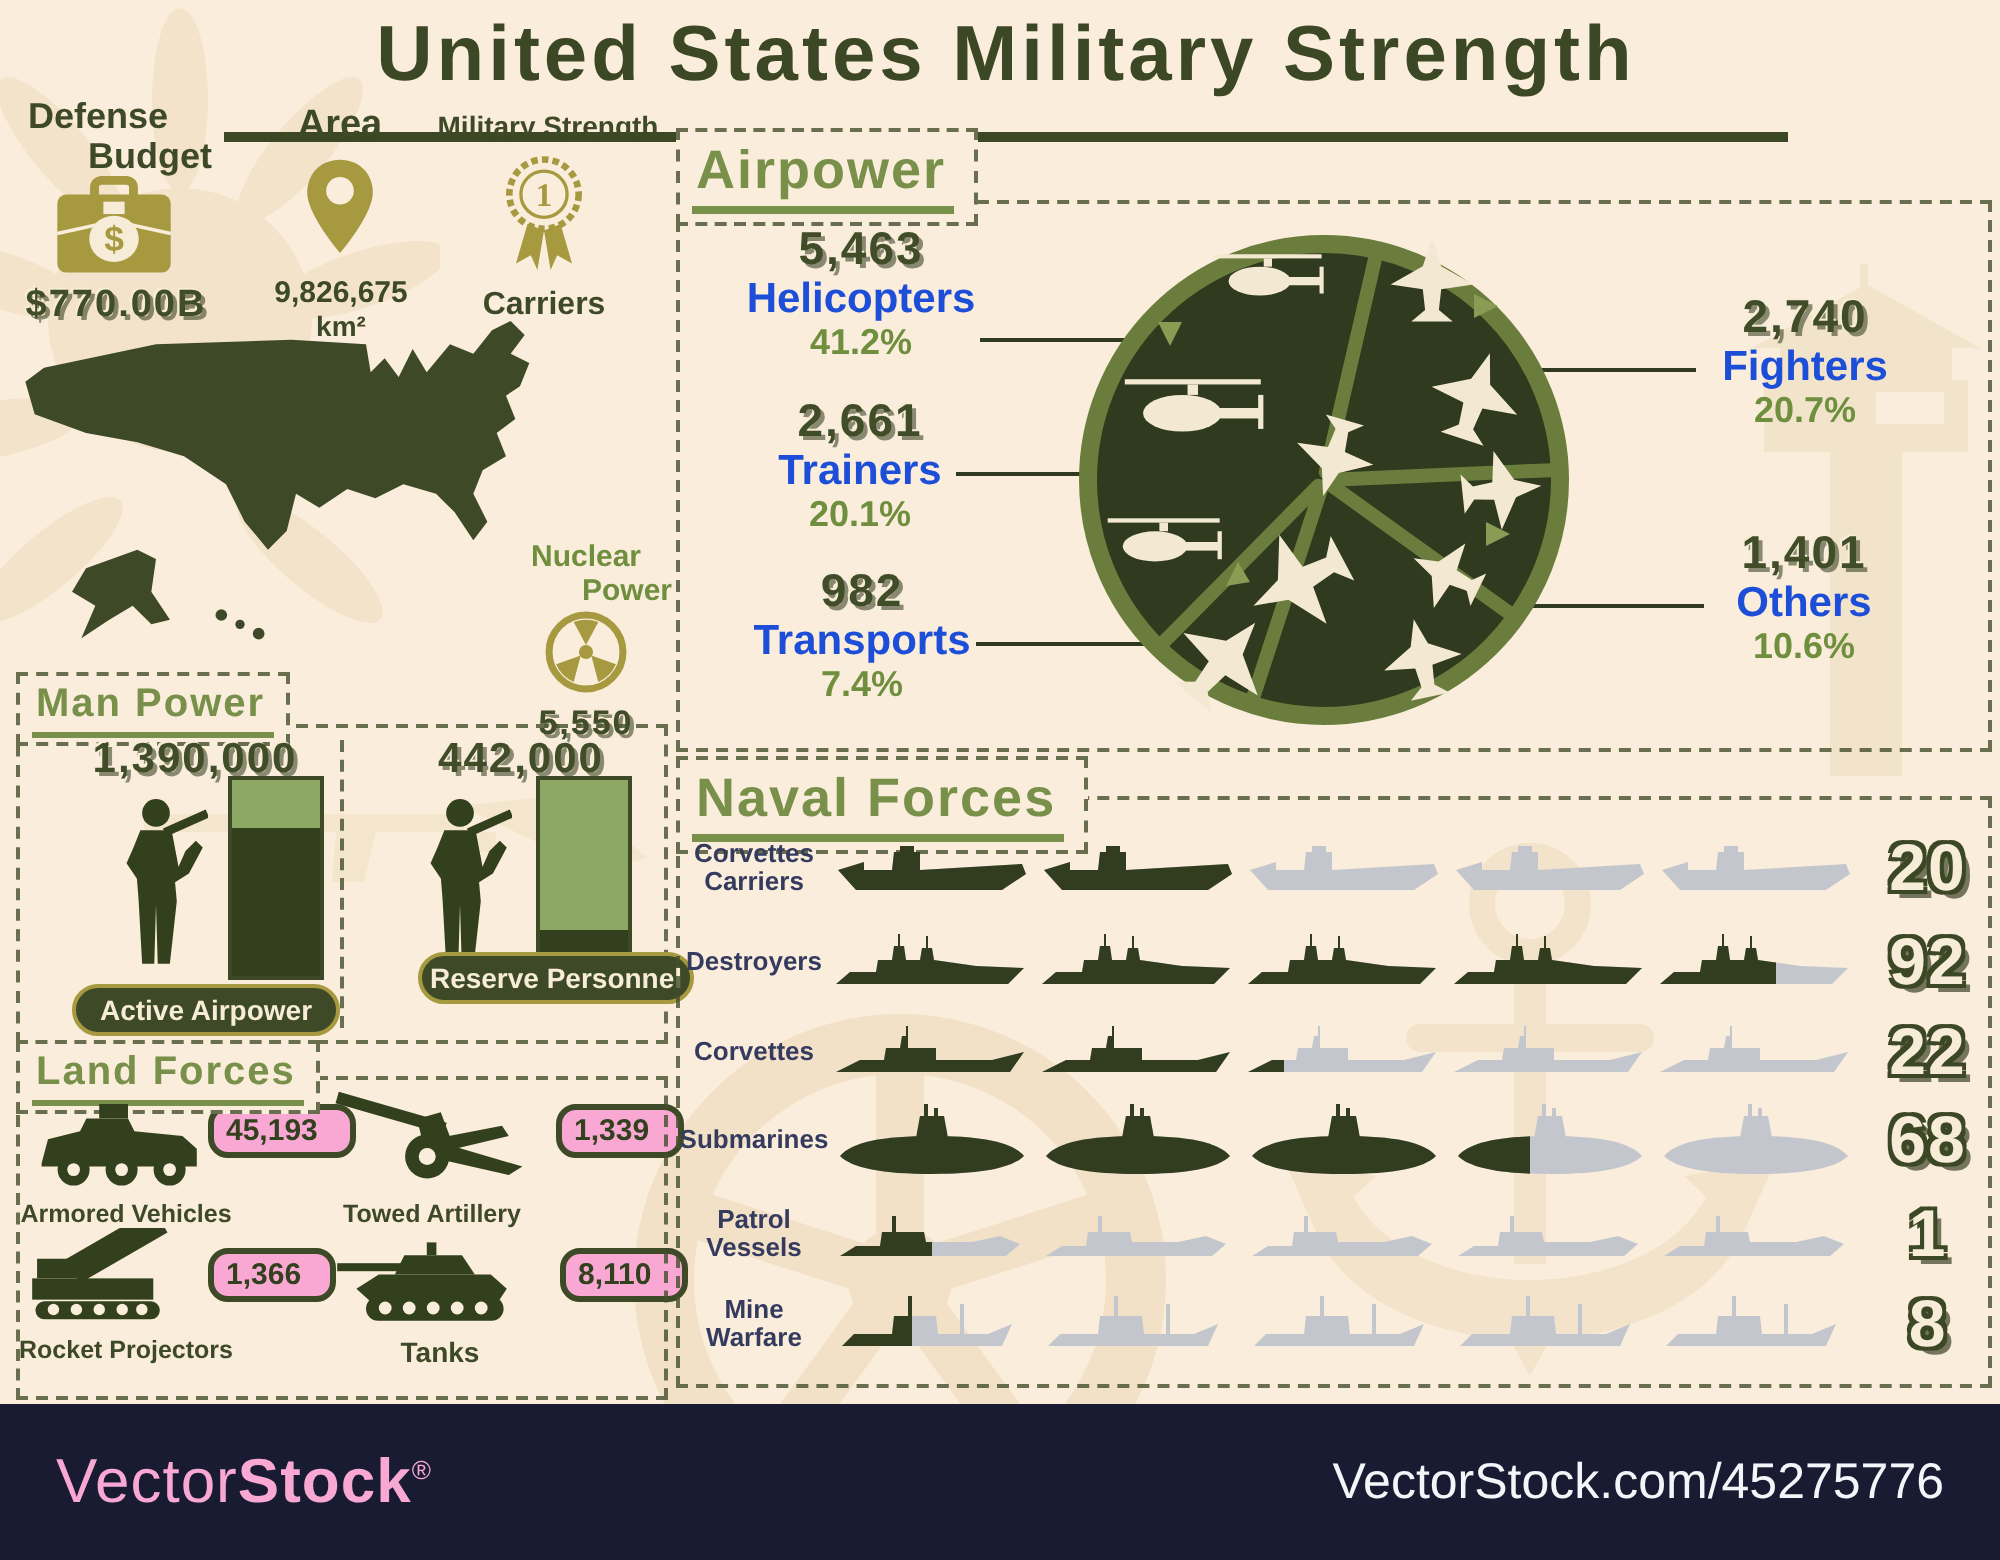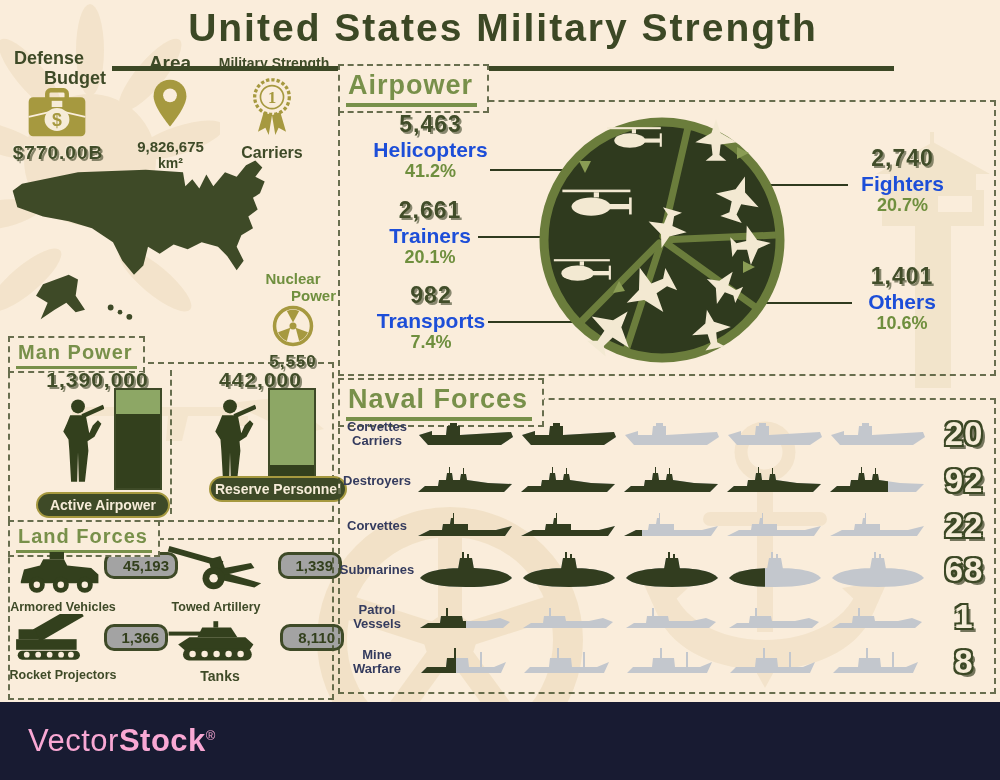--- a/index.html
+++ b/index.html
@@ -21,22 +21,22 @@
       text-shadow:-2px -2px 0 #3c4825,2px -2px 0 #3c4825,-2px 2px 0 #3c4825,2px 2px 0 #3c4825,4px 4px 0 rgba(44,52,24,.65);}
   .olive{color:#6f8f3e;font-weight:800;}
   .dark{color:#3e4a27;font-weight:800;}
   .ctr{text-align:center;}
   
   .mp-bar{position:absolute;width:44px;height:98px;background:#8da765;border:2px solid #3e4a27;}
   .mp-fill{position:absolute;left:0;bottom:0;width:100%;background:#33401d;}
   .pill{position:absolute;background:#3e4a27;border:2px solid #a6993f;border-radius:13px;
         color:#f6ecd8;font-weight:800;font-size:14px;text-align:center;line-height:22px;height:22px;}
   
-  .badge{position:absolute;background:#a3a3a3;border:3px solid #3e4a27;border-radius:10px;
-         color:#33401d;font-weight:900;font-size:15px;text-align:right;padding:2px 6px;}
+  .badge{position:absolute;background:#f9a8d4;border:3px solid #3e4a27;border-radius:10px;
+         color:#33401d;font-weight:900;font-size:15px;text-align:left;padding:2px 6px;}
   .lf-label{position:absolute;font-size:12.5px;font-weight:800;color:#3e4a27;text-align:center;}
   
   .naval-row{position:absolute;left:340px;width:654px;height:44px;}
   .nv-label{position:absolute;left:0;top:0;width:74px;height:44px;display:flex;align-items:center;justify-content:center;
             text-align:center;font-size:13px;font-weight:800;color:#343b5e;line-height:1.1;}
   .ships{position:absolute;left:76px;top:2px;width:516px;height:40px;display:flex;gap:3px;}
   .ship-cell{position:relative;width:100px;height:40px;flex:0 0 auto;}
   .ship-cell svg{width:100px;height:40px;display:block;}
   .ship-fill{position:absolute;left:0;top:0;height:40px;overflow:hidden;}
   .nv-num{position:absolute;left:594px;top:0;width:60px;height:44px;display:flex;align-items:center;justify-content:center;
@@ -671,15 +671,16 @@
           <div class="ship-fill" style="width:0%"></div>
         </div>
       </div>
     <div class="nv-num stencil-light">8</div>
   </div>
 
   <div id="footer">
     <div class="wm-left">
       <span>Vector</span><b>Stock</b><sup>®</sup>
     </div>
+    <div class="wm-right">VectorStock.com/45275776</div>
   </div>
 
 </div>
 
 </body></html>

